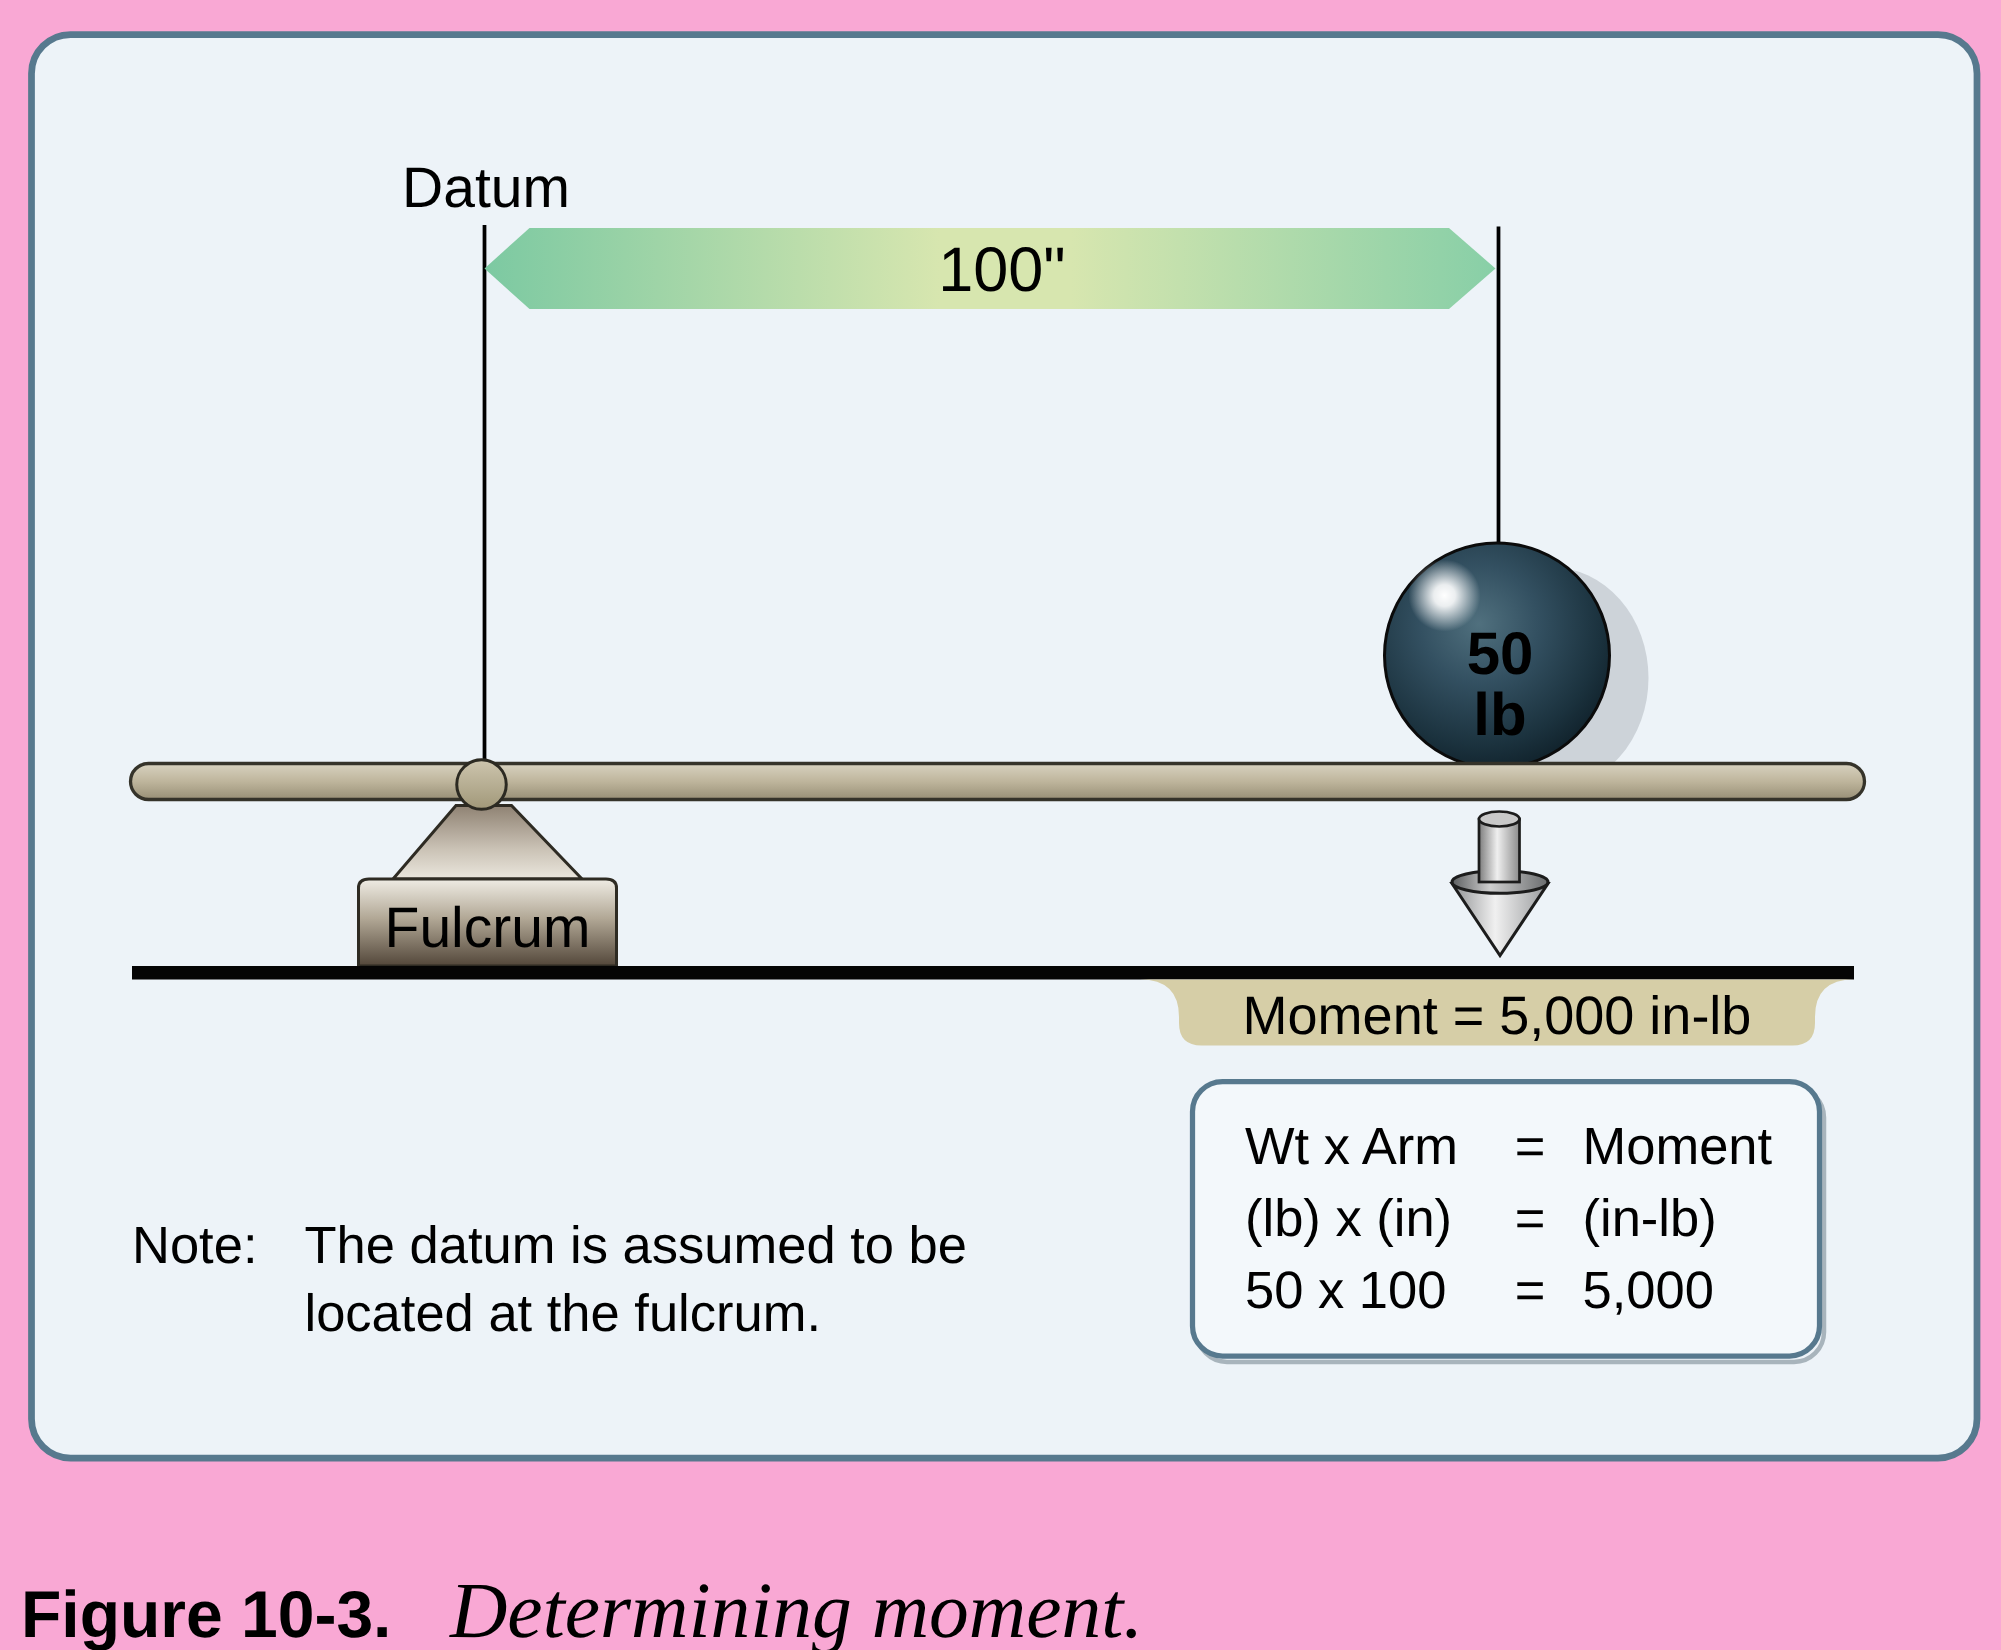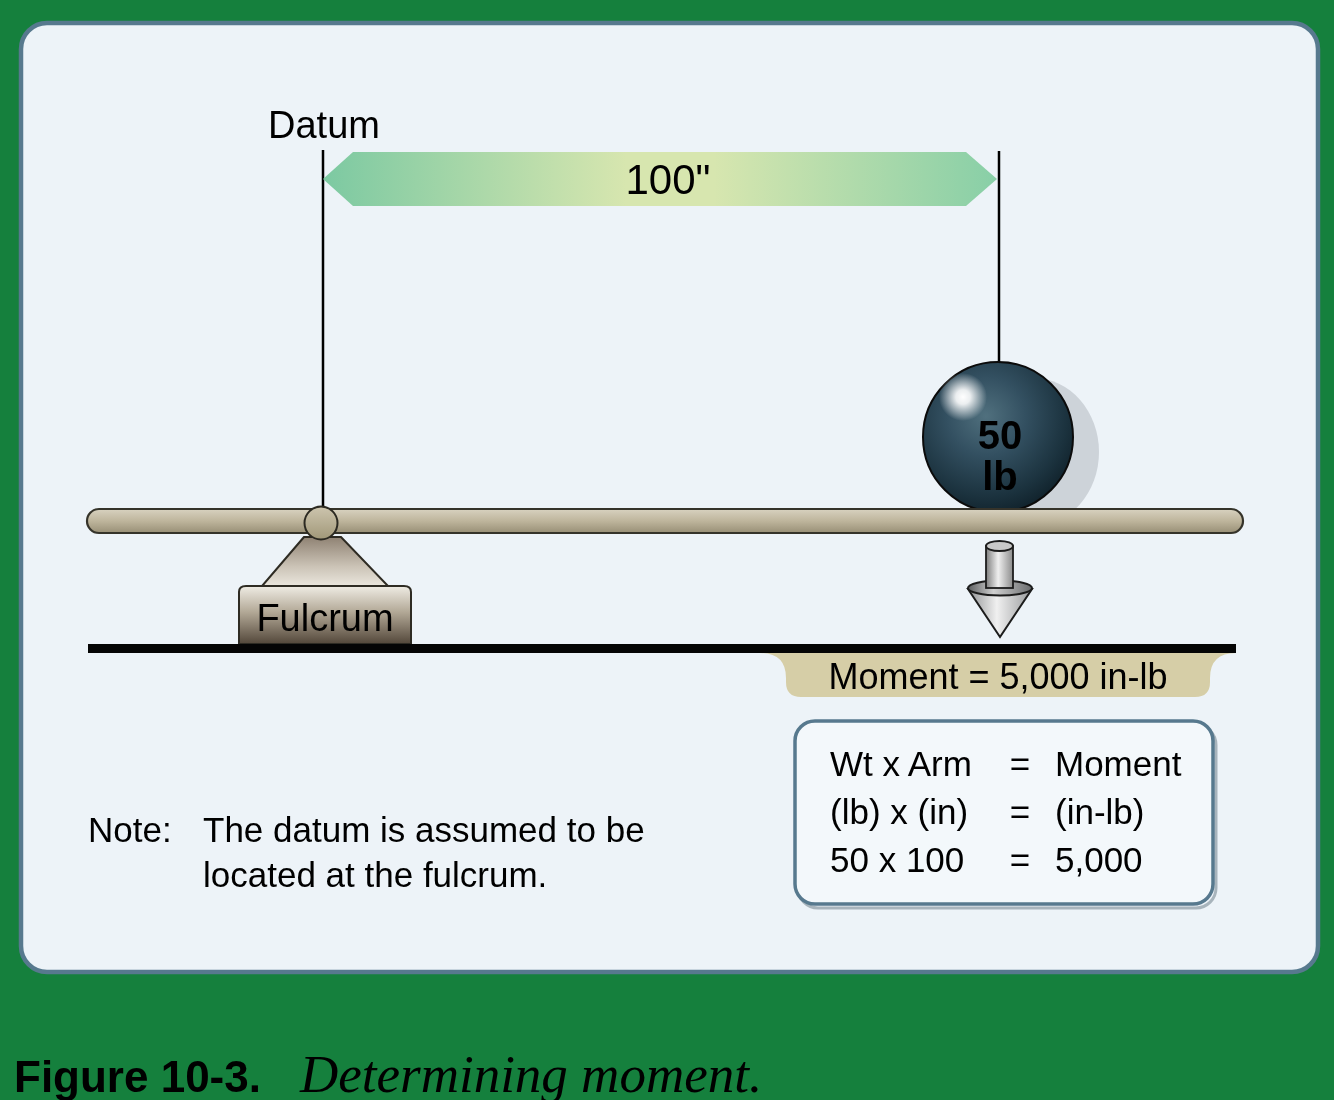--- a/index.html
+++ b/index.html
@@ -1,19 +1,19 @@
 <!DOCTYPE html>
 <html><head>
 <meta charset="utf-8">
 <style>
   html,body{margin:0;padding:0;background:#ffffff;}
   .page{
     position:relative;
     width:1334px;height:1100px;
-    background:#15803d;
+    background:#f9a8d4;
     font-family:"Liberation Sans",sans-serif;
     overflow:hidden;
   }
   svg text{font-family:"Liberation Sans",sans-serif;fill:#000;}
   .caption{
     position:absolute;left:14px;top:1044px;
     white-space:nowrap;
   }
   .caption .cap-label{
     font-family:"Liberation Sans",sans-serif;

